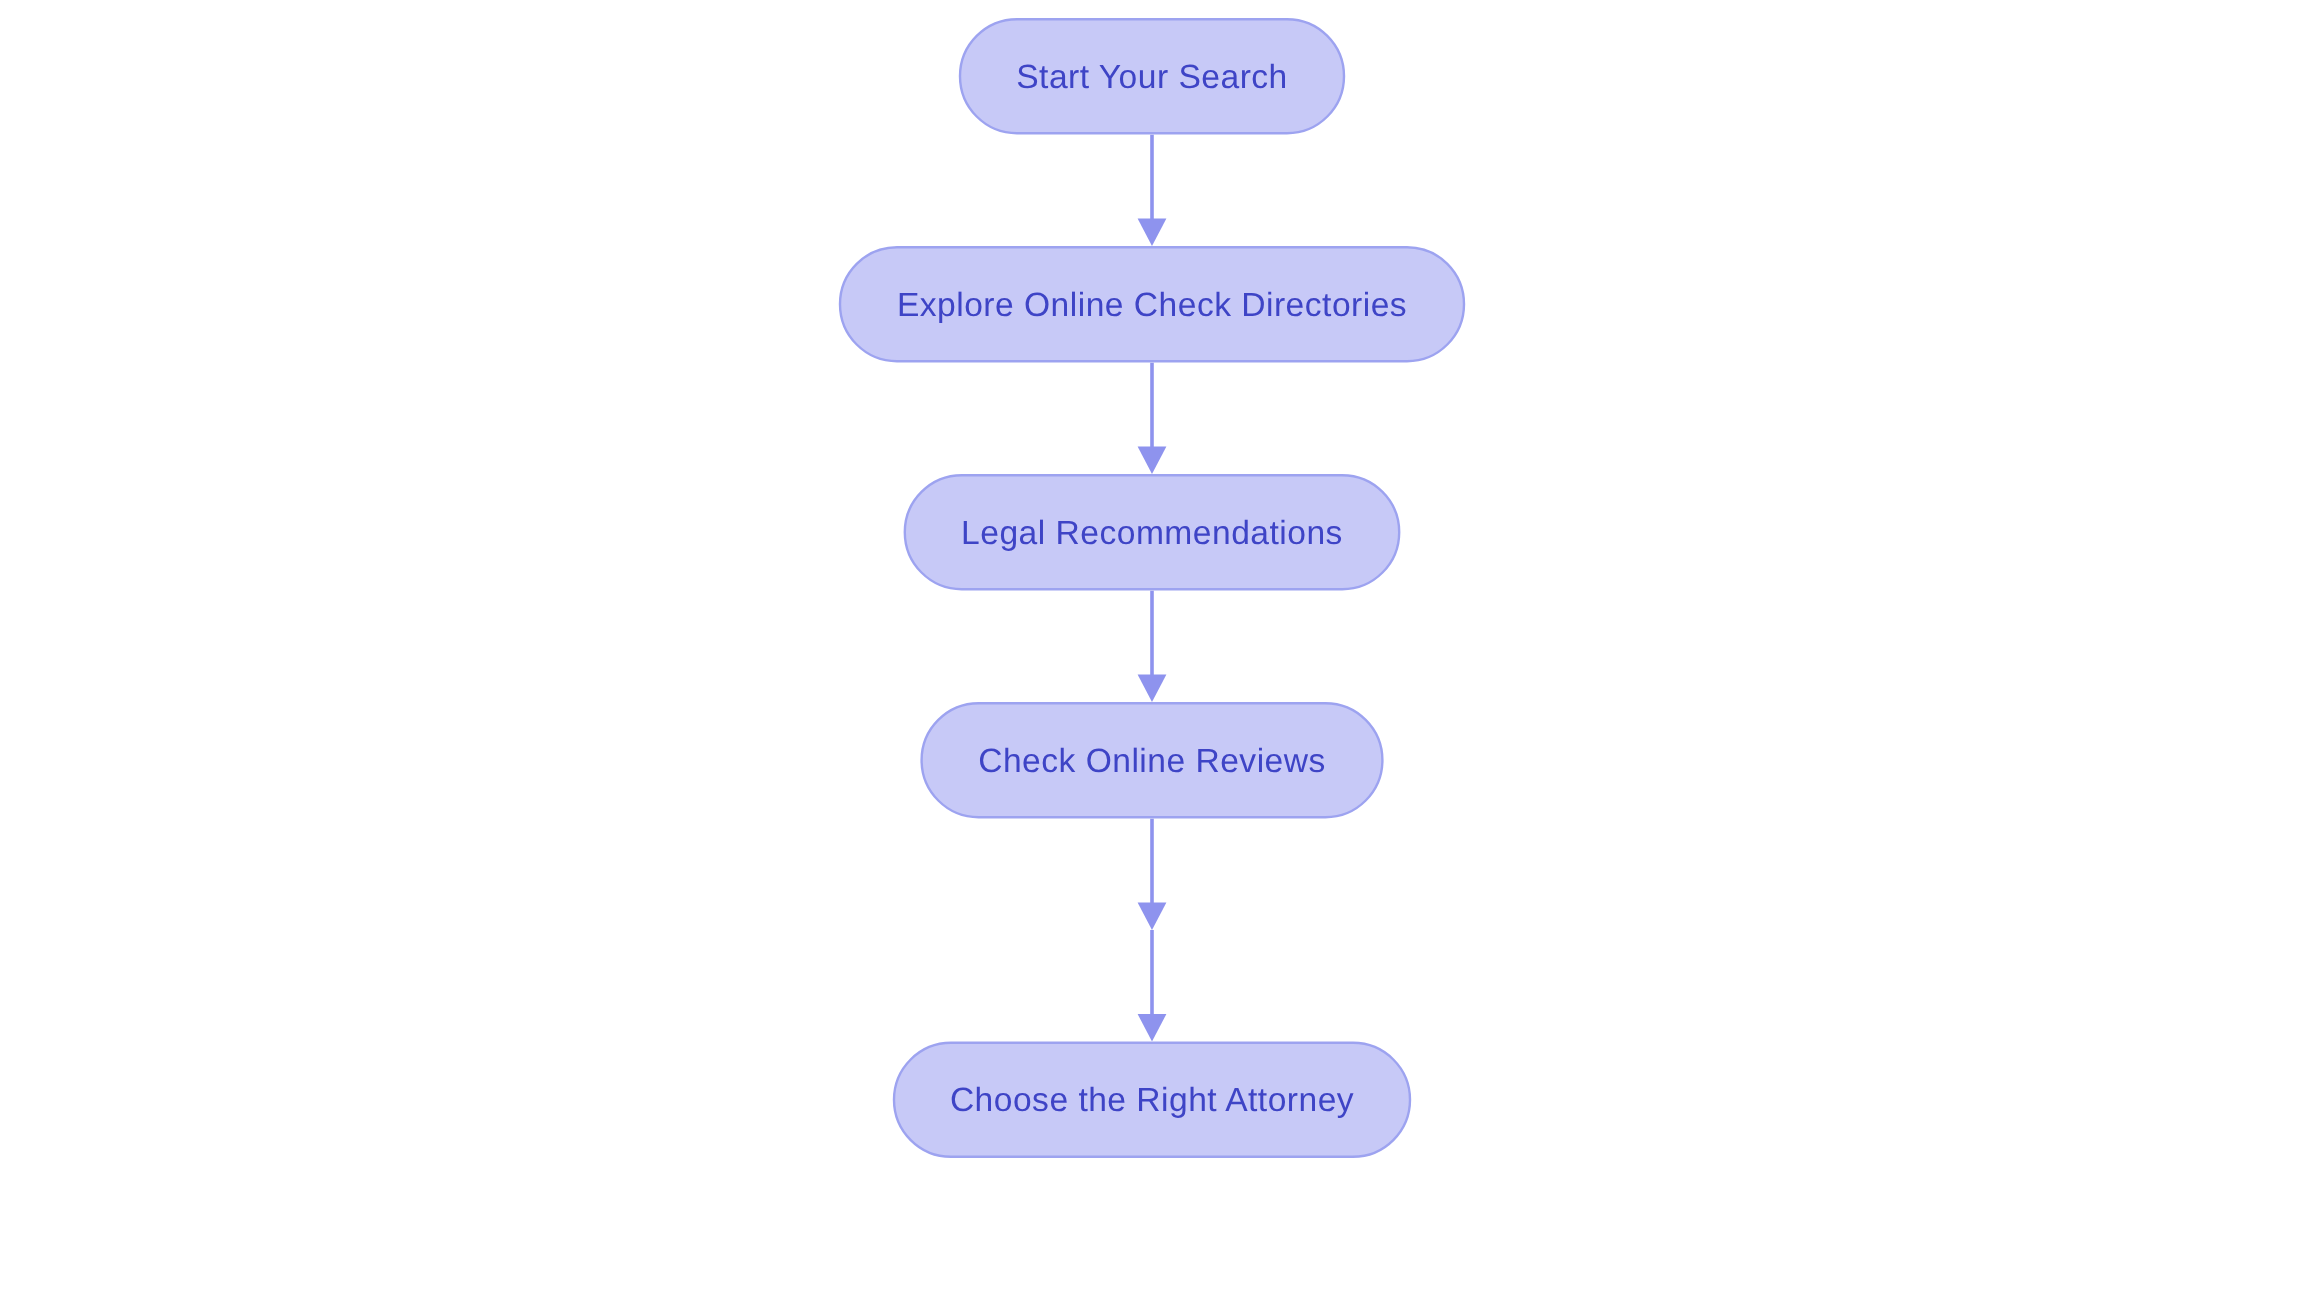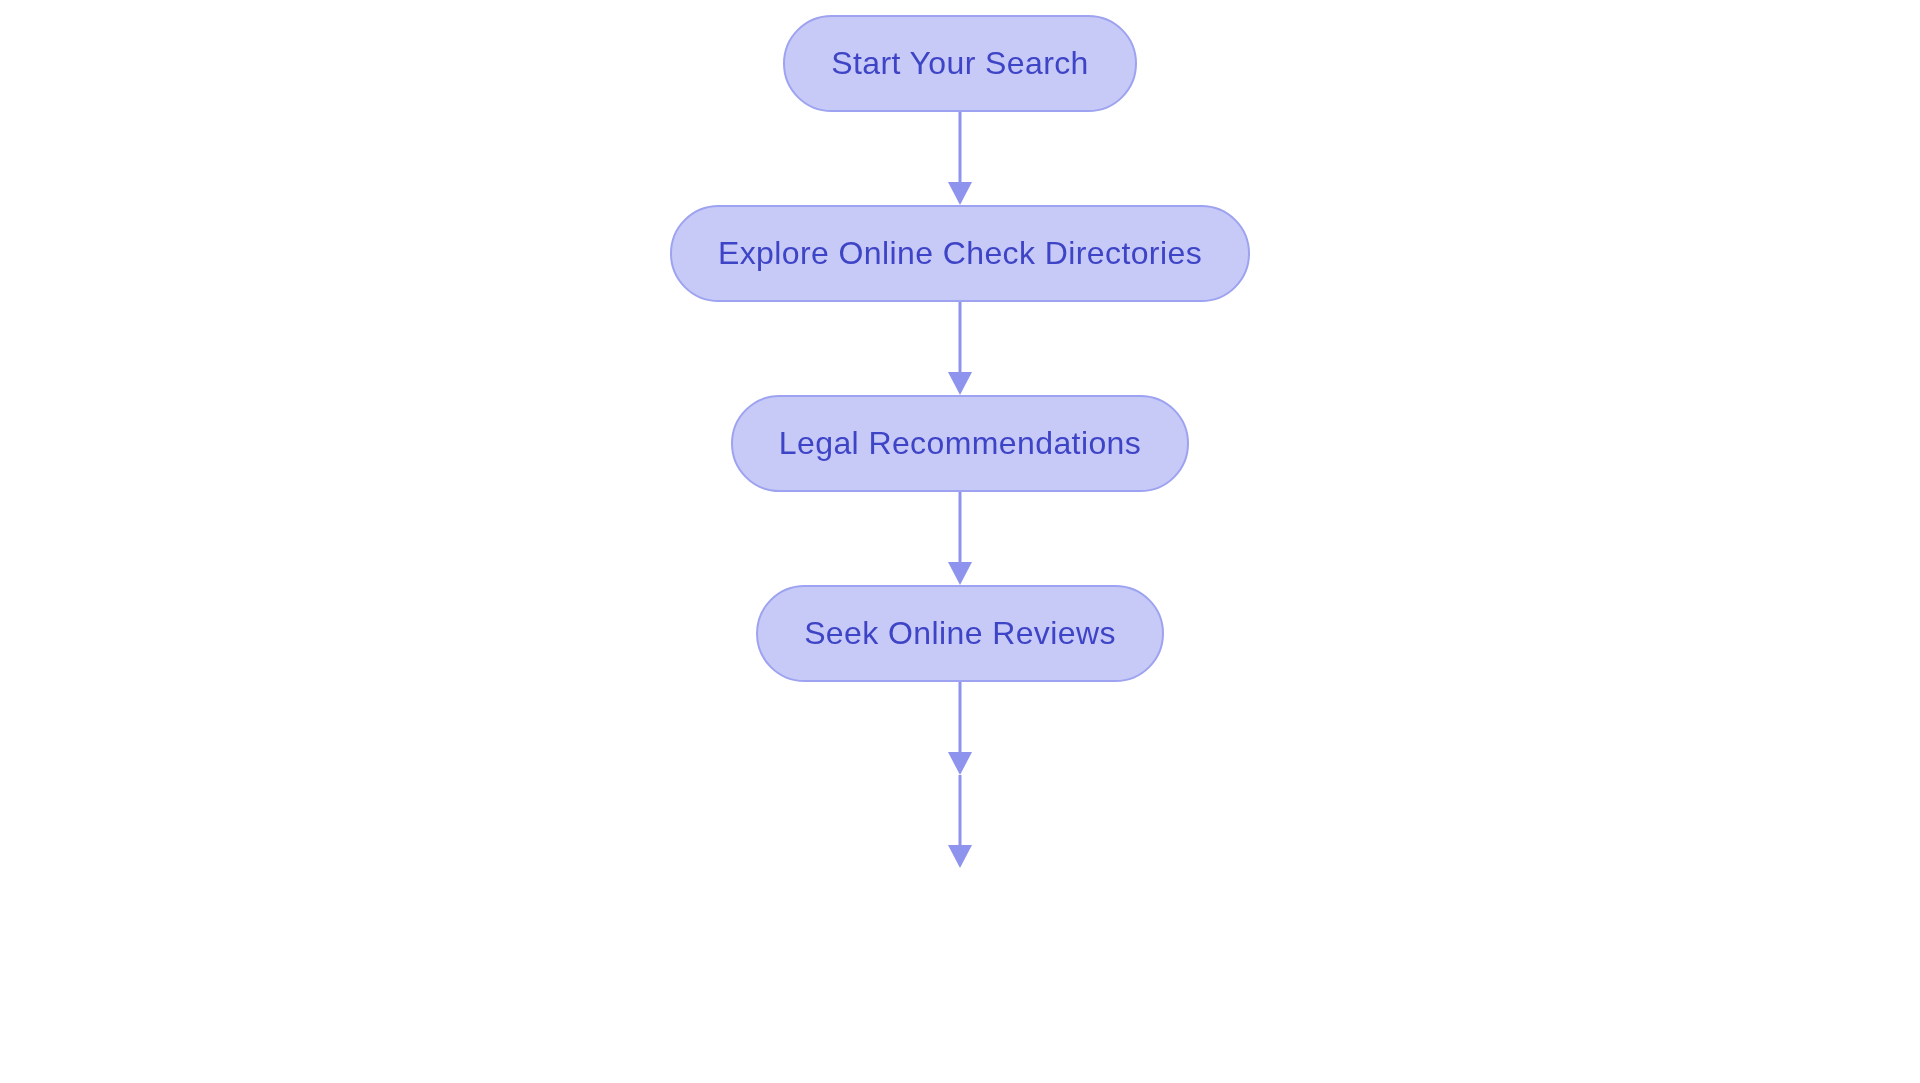--- a/index.html
+++ b/index.html
@@ -36,21 +36,21 @@
     border-radius: 49px;
     background: var(--node-fill);
     border: 2px solid var(--node-border);
     display: flex;
     align-items: center;
     justify-content: center;
     flex: 0 0 auto;
   }
   .flow-node .node-label {
     color: var(--node-text);
-    font-size: 32px;
+    font-size: 28px;
     letter-spacing: 0.4px;
     white-space: nowrap;
   }
   .connector {
     width: 26px;
     height: 93px;
     flex: 0 0 auto;
     color: var(--arrow);
   }
   .connector svg { display: block; width: 100%; height: 100%; }
@@ -87,32 +87,35 @@
   </div>
 
   <div class="connector">
     <svg viewBox="0 0 26 93" xmlns="http://www.w3.org/2000/svg">
       <line x1="13" y1="0" x2="13" y2="72" stroke="currentColor" stroke-width="3"></line>
       <polygon points="1,70 25,70 13,93" fill="currentColor"></polygon>
     </svg>
   </div>
 
   <div class="flow-node">
-    <span class="node-label">Seek Online Reviews</span>
+    <span class="node-label">Check Online Reviews</span>
   </div>
 
   <div class="connector">
     <svg viewBox="0 0 26 93" xmlns="http://www.w3.org/2000/svg">
       <line x1="13" y1="0" x2="13" y2="72" stroke="currentColor" stroke-width="3"></line>
       <polygon points="1,70 25,70 13,93" fill="currentColor"></polygon>
     </svg>
   </div>
 
 
   <div class="connector">
     <svg viewBox="0 0 26 93" xmlns="http://www.w3.org/2000/svg">
       <line x1="13" y1="0" x2="13" y2="72" stroke="currentColor" stroke-width="3"></line>
       <polygon points="1,70 25,70 13,93" fill="currentColor"></polygon>
     </svg>
   </div>
 
+  <div class="flow-node">
+    <span class="node-label">Choose the Right Attorney</span>
+  </div>
 
 </div>
 
 </body></html>

